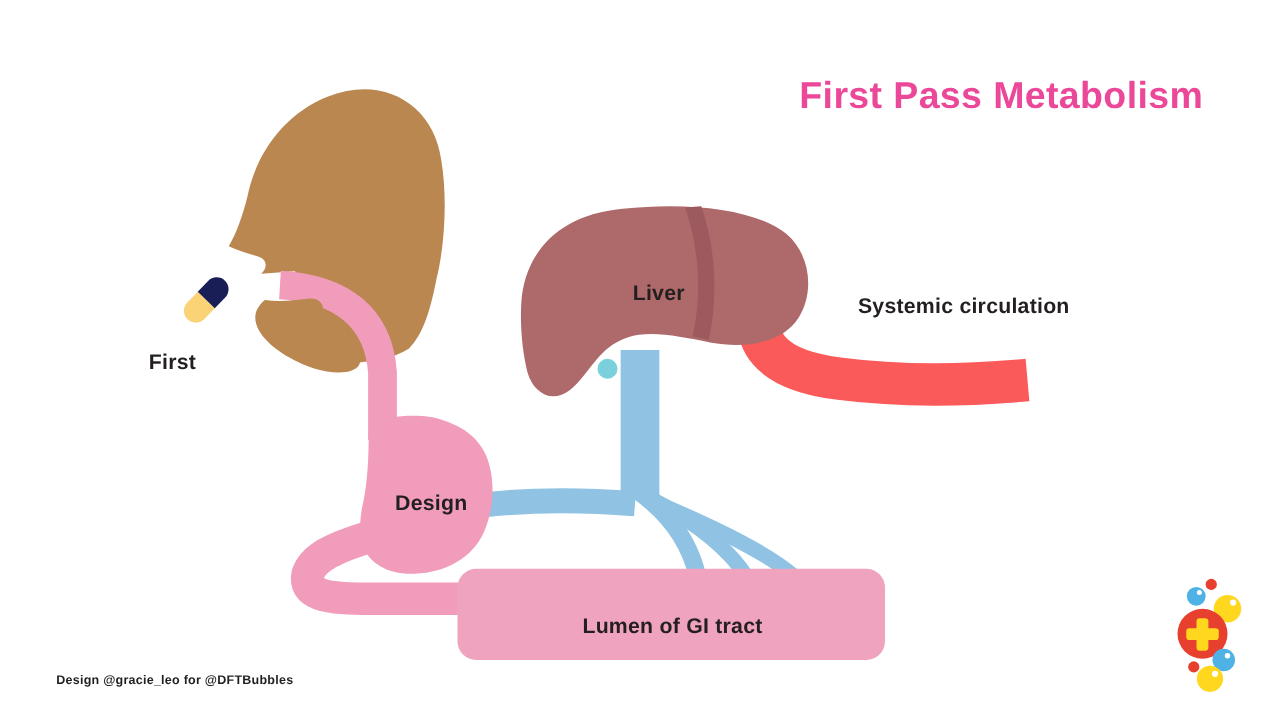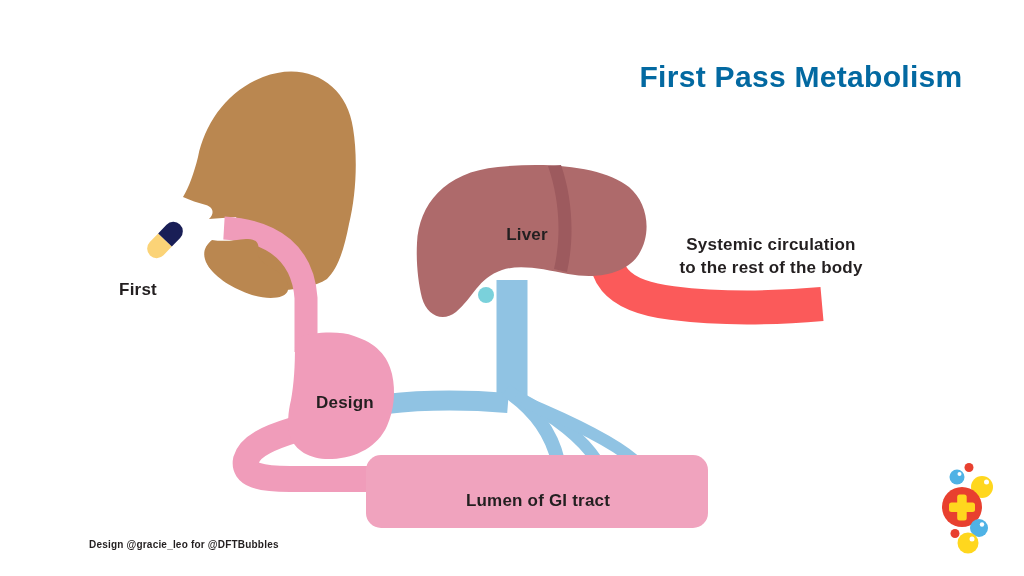--- a/index.html
+++ b/index.html
@@ -7,21 +7,21 @@
     position:relative;width:1024px;height:576px;overflow:hidden;background:#fff;
     font-family:"Liberation Sans", sans-serif;color:#231F20;
   }
   .diagram-svg{position:absolute;left:0;top:0;width:1024px;height:576px;}
   .label{
     position:absolute;transform:translateX(-50%);white-space:nowrap;
     font-size:17px;font-weight:600;letter-spacing:.2px;color:#231F20;text-align:center;
   }
   .title{
     position:absolute;transform:translateX(-50%);white-space:nowrap;
-    font-size:30px;font-weight:700;letter-spacing:.3px;color:#0369a1;
+    font-size:30px;font-weight:700;letter-spacing:.3px;color:#ec4899;
   }
   .systemic{line-height:23px;}
   .credit{
     position:absolute;font-size:10px;font-weight:600;letter-spacing:.2px;color:#231F20;
   }
   
   .c-head{fill:var(--head,#BA8750);}
   .c-pink-stroke{stroke:var(--pink,#F09CBA);fill:none;}
   .c-pink{fill:var(--pink,#F09CBA);}
   .c-lumen{fill:var(--lumen_pink,#F0A3BE);}
@@ -139,21 +139,20 @@
   </svg>
 
   <div class="title" style="left:801px;top:60px;">First Pass Metabolism</div>
 
   <div class="label" style="left:138px;top:280px;">First</div>
 
   <div class="label" style="left:503px;top:225px;margin-left:24px;">Liver</div>
 
   <div class="label systemic" style="left:744px;top:233px;margin-left:27px;">
     <div>Systemic circulation</div>
-    <div>to the rest of the body</div>
   </div>
 
   <div class="label" style="left:345px;top:393px;">Design</div>
 
   <div class="label" style="left:538px;top:491px;">Lumen of GI tract</div>
 
-  <div class="credit" style="left:45px;top:539px;margin-left:44px;">Design @gracie_leo for @DFTBubbles</div>
+  <div class="credit" style="left:45px;top:539px;">Design @gracie_leo for @DFTBubbles</div>
 </div>
 
 </body></html>

